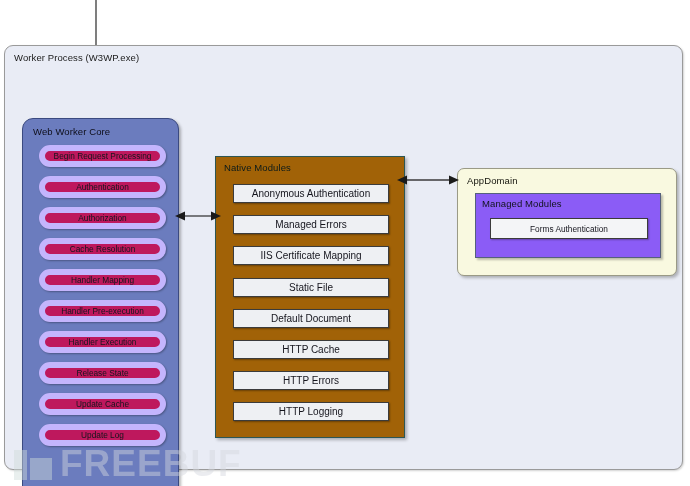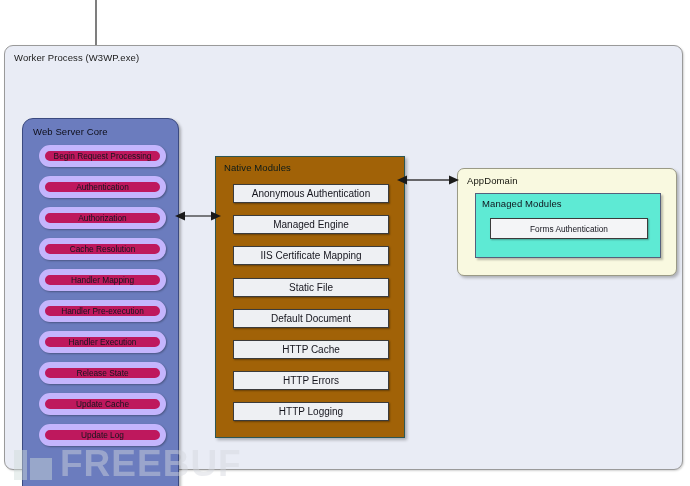--- a/index.html
+++ b/index.html
@@ -123,21 +123,21 @@
   #app-domain-title {
     left: 9px; top: 6px;
     color: #15150d;
   }
   #managed-modules {
     position: absolute;
     left: 17px;
     top: 24px;
     width: 186px;
     height: 65px;
-    background: #5eead4;
+    background: #8b5cf6;
     border: 1px solid #55607c;
     box-sizing: border-box;
     box-shadow: 1.5px 1.5px 2px rgba(0,0,0,0.25);
   }
   #managed-modules-title {
     left: 6px; top: 4px;
     color: #10131c;
   }
   #forms-authentication {
     position: absolute;
@@ -195,39 +195,39 @@
 
   <svg class="connector" style="left:84px; top:-2px; width:24px; height:80px;" viewBox="0 0 24 80">
     <line x1="12" y1="0" x2="12" y2="66" stroke="#3a3a3a" stroke-width="1.3"></line>
     <polygon points="12,76 6.5,63 17.5,63" fill="#1a1a1a"></polygon>
   </svg>
 
   <div id="worker-process">
     <div class="container-title" id="worker-process-title">Worker Process (W3WP.exe)</div>
 
     <div id="web-server-core">
-      <div class="container-title" id="web-server-core-title">Web Server Core</div>
+      <div class="container-title" id="web-server-core-title">Web Worker Core</div>
 
       <div class="pill" style="top:26px;">Begin Request Processing</div>
       <div class="pill" style="top:57px;">Authentication</div>
       <div class="pill" style="top:88px;">Authorization</div>
       <div class="pill" style="top:119px;">Cache Resolution</div>
       <div class="pill" style="top:150px;">Handler Mapping</div>
       <div class="pill" style="top:181px;">Handler Pre-execution</div>
       <div class="pill" style="top:212px;">Handler Execution</div>
       <div class="pill" style="top:243px;">Release State</div>
       <div class="pill" style="top:274px;">Update Cache</div>
       <div class="pill" style="top:305px;">Update Log</div>
     </div>
 
     <div id="native-modules">
       <div class="container-title" id="native-modules-title">Native Modules</div>
 
       <div class="nm-item" style="top:27px;">Anonymous Authentication</div>
-      <div class="nm-item" style="top:58px;">Managed Engine</div>
+      <div class="nm-item" style="top:58px;">Managed Errors</div>
       <div class="nm-item" style="top:89px;">IIS Certificate Mapping</div>
       <div class="nm-item" style="top:121px;">Static File</div>
       <div class="nm-item" style="top:152px;">Default Document</div>
       <div class="nm-item" style="top:183px;">HTTP Cache</div>
       <div class="nm-item" style="top:214px;">HTTP Errors</div>
       <div class="nm-item" style="top:245px;">HTTP Logging</div>
     </div>
 
     <div id="app-domain">
       <div class="container-title" id="app-domain-title">AppDomain</div>

